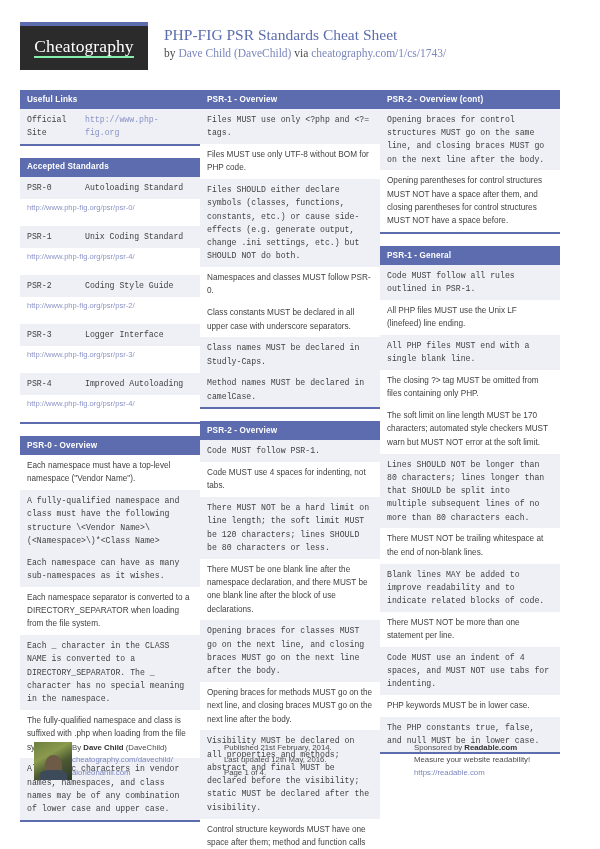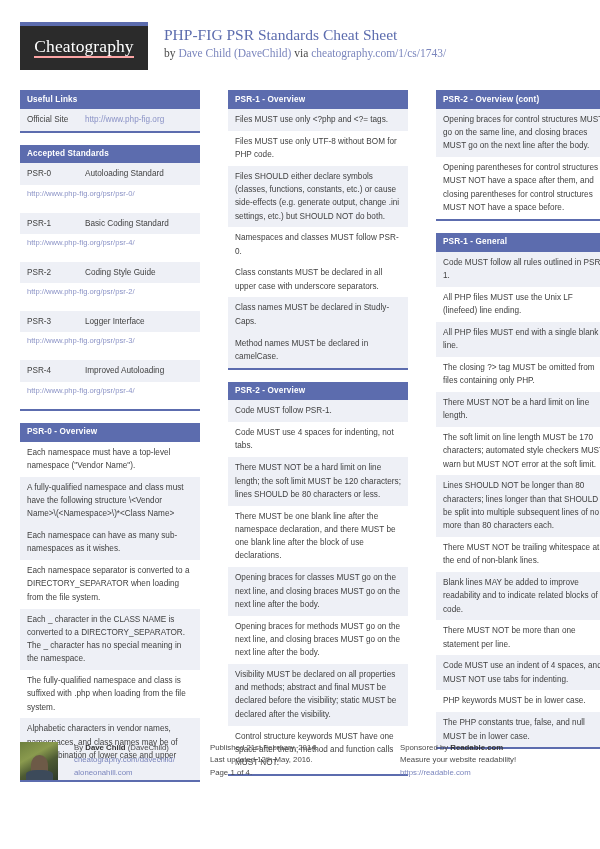--- a/index.html
+++ b/index.html
@@ -26,21 +26,21 @@
     background: #2b2b2b;
     border-top: 4px solid #5c6cae;
     display: flex; align-items: center; justify-content: center;
     flex: 0 0 128px;
   }
   .logo-text {
     font-family: "Liberation Serif", serif;
     font-size: 17.5px;
     color: #ffffff;
     letter-spacing: .1px;
-    border-bottom: 2px solid #fca5a5;
+    border-bottom: 2px solid #86efac;
     padding-bottom: 1px;
     line-height: 1;
   }
   .titles { margin-left: 16px; padding-top: 3px; }
   .doc-title {
     font-family: "Liberation Serif", serif;
     font-size: 15.5px;
     color: #5c6cae;
     line-height: 1.25;
     font-weight: normal;
@@ -52,21 +52,21 @@
     color: #4a4a4a;
     margin-top: 2px;
     line-height: 1.3;
   }
   .doc-sub a { color: #7b86bd; text-decoration: none; }
   .doc-sub .author { color: #7b86bd; text-align: center; }
 
   
   .columns {
     display: flex;
-    gap: 28px;
+    gap: 0;
     margin-top: 12px;
     height: 630px;
     align-items: flex-start;
   }
   .col { width: 180px; flex: 0 0 180px; }
 
   
   .card {
     margin-bottom: 12px;
     border-bottom: 2px solid #5c6cae;
@@ -80,41 +80,41 @@
     padding: 4.5px 6px 4.5px 7px;
     line-height: 1.2;
     letter-spacing: .15px;
   }
   .row {
     font-size: 8.2px;
     line-height: 1.62;
     padding: 4px 7px 4.5px 7px;
     color: #3f3f3f;
   }
-  .row.alt { background: #eef0f6; }
+  .row.alt { background: #eef0f6; font-family: Liberation Mono, monospace; }
   .row.plain { background: #ffffff; }
 
   
   .row.kv { display: flex; }
   .row.kv .k { flex: 0 0 58px; }
   .row.kv .v { flex: 1 1 auto; }
   .row.link { color: #8b93c6; font-size: 7.6px; padding-top: 3px; padding-bottom: 12px; }
   .row.link a { color: #8b93c6; text-decoration: none; }
   .row.kv .v a { color: #8b93c6; text-decoration: none; }
 
   
   .footer {
     position: absolute;
     left: 20px; right: 20px;
     top: 742px;
     display: flex;
     gap: 10px;
   }
   .fcol { width: 180px; flex: 0 0 180px; font-size: 7.8px; line-height: 1.58; color: #4a4a4a; }
-  .fcol.author-col { display: flex; gap: 16px; }
+  .fcol.author-col { display: flex; gap: 0; margin-left: 14px; }
   .avatar {
     width: 38px; height: 38px; flex: 0 0 38px;
     background: linear-gradient(150deg,#6d7f3e 0%,#8a9a4e 35%,#4d5a33 60%,#2f3a2a 100%);
     position: relative; overflow: hidden;
   }
   .avatar::after {
     content: ""; position: absolute;
     left: 11px; top: 13px; width: 17px; height: 22px;
     background: #6d5a47;
     border-radius: 48% 48% 30% 30%;
@@ -161,21 +161,21 @@
         </div>
         <div class="card">
           <div class="card-head">Accepted Standards</div>
           <div class="row kv alt">
             <span class="k">PSR-0</span>
             <span class="v">Autoloading Standard</span>
           </div>
           <div class="row link plain"><a href="#">http://www.php-fig.org/psr/psr-0/</a></div>
           <div class="row kv alt">
             <span class="k">PSR-1</span>
-            <span class="v">Basic Coding Standard</span>
+            <span class="v">Unix Coding Standard</span>
           </div>
           <div class="row link plain"><a href="#">http://www.php-fig.org/psr/psr-4/</a></div>
           <div class="row kv alt">
             <span class="k">PSR-2</span>
             <span class="v">Coding Style Guide</span>
           </div>
           <div class="row link plain"><a href="#">http://www.php-fig.org/psr/psr-2/</a></div>
           <div class="row kv alt">
             <span class="k">PSR-3</span>
             <span class="v">Logger Interface</span>
@@ -226,21 +226,20 @@
           <div class="card-head">PSR-2 - Overview (cont)</div>
           <div class="row alt">Opening braces for control structures MUST go on the same line, and closing braces MUST go on the next line after the body.</div>
           <div class="row plain">Opening parentheses for control structures MUST NOT have a space after them, and closing parentheses for control structures MUST NOT have a space before.</div>
         </div>
         <div class="card">
           <div class="card-head">PSR-1 - General</div>
           <div class="row alt">Code MUST follow all rules outlined in PSR-1.</div>
           <div class="row plain">All PHP files MUST use the Unix LF (linefeed) line ending.</div>
           <div class="row alt">All PHP files MUST end with a single blank line.</div>
           <div class="row plain">The closing ?&gt; tag MUST be omitted from files containing only PHP.</div>
-          <div class="row alt">There MUST NOT be a hard limit on line length.</div>
           <div class="row plain">The soft limit on line length MUST be 170 characters; automated style checkers MUST warn but MUST NOT error at the soft limit.</div>
           <div class="row alt">Lines SHOULD NOT be longer than 80 characters; lines longer than that SHOULD be split into multiple subsequent lines of no more than 80 characters each.</div>
           <div class="row plain">There MUST NOT be trailing whitespace at the end of non-blank lines.</div>
           <div class="row alt">Blank lines MAY be added to improve readability and to indicate related blocks of code.</div>
           <div class="row plain">There MUST NOT be more than one statement per line.</div>
           <div class="row alt">Code MUST use an indent of 4 spaces, and MUST NOT use tabs for indenting.</div>
           <div class="row plain">PHP keywords MUST be in lower case.</div>
           <div class="row alt">The PHP constants true, false, and null MUST be in lower case.</div>
         </div>
       </div>

